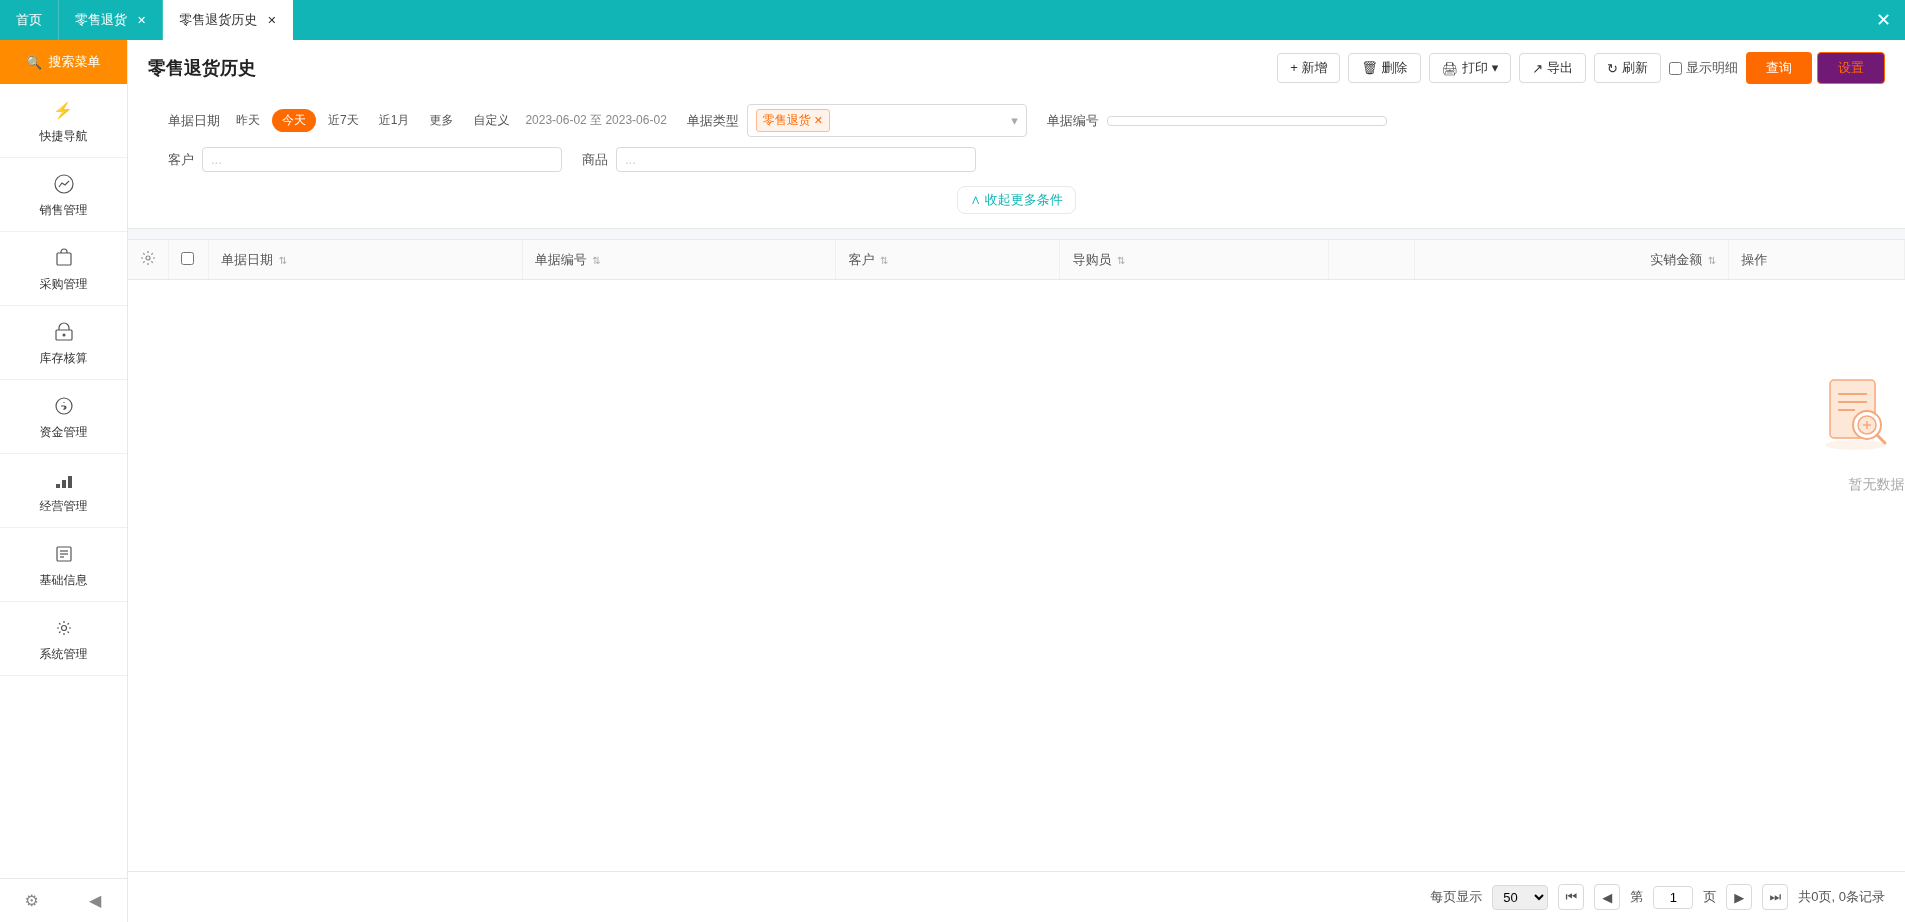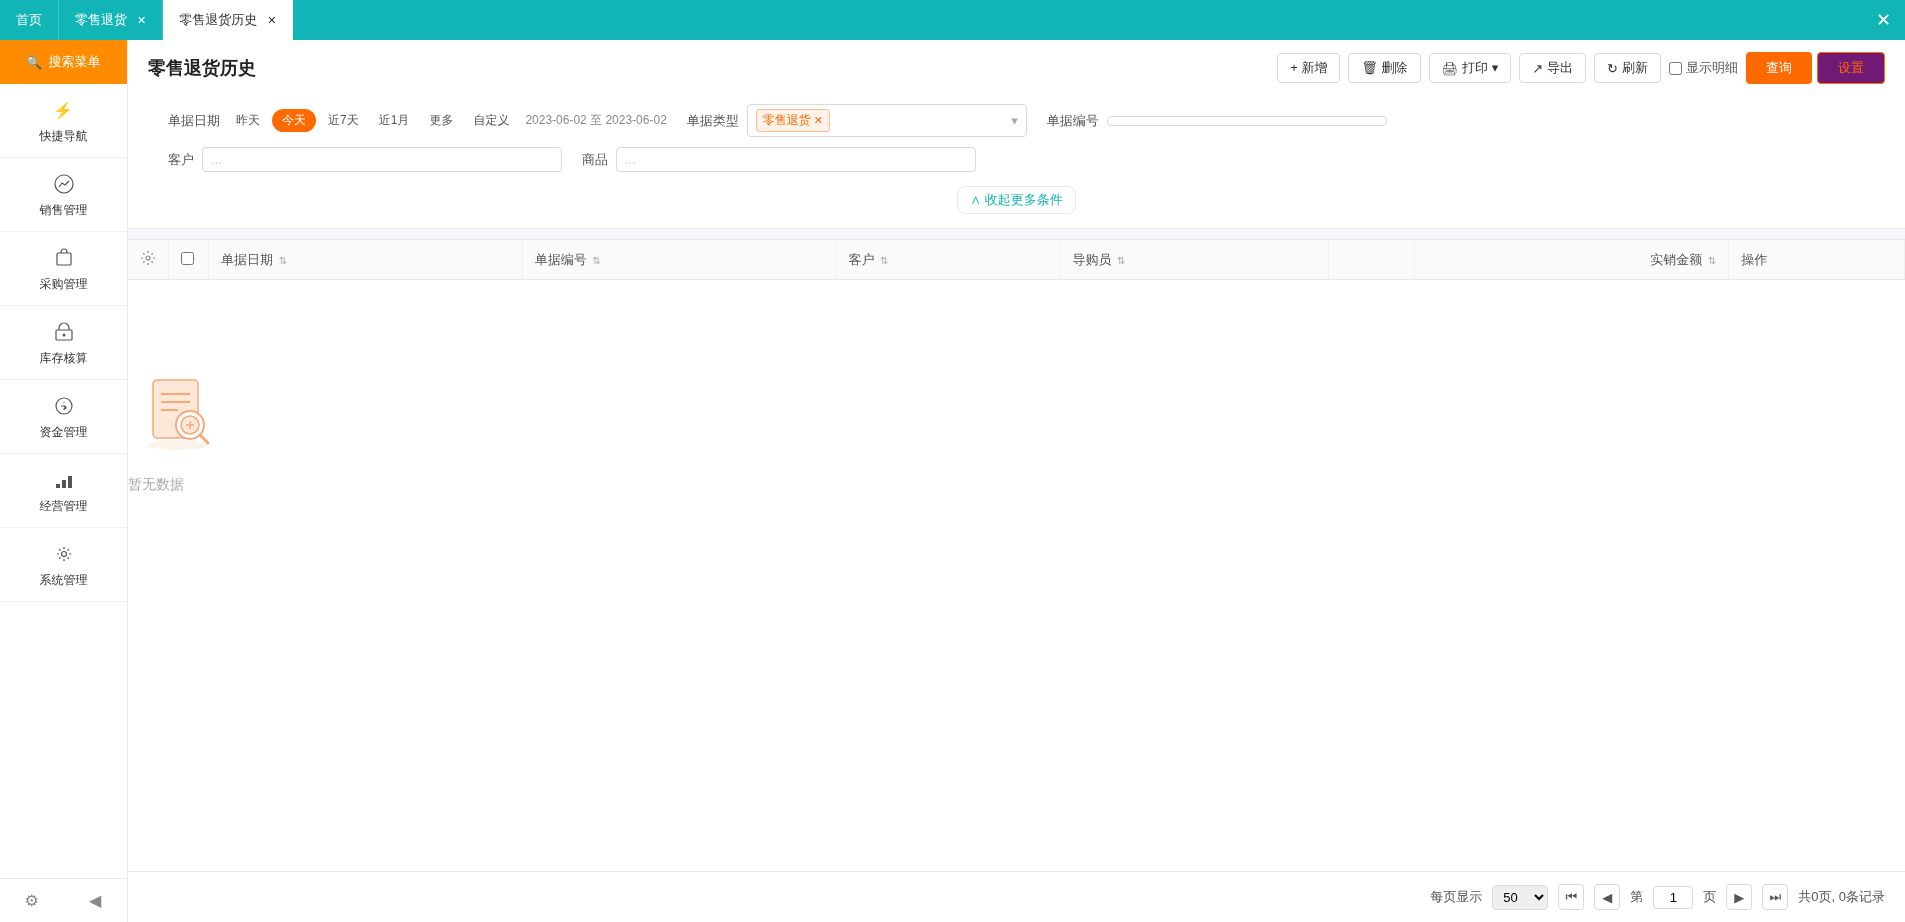--- a/index.html
+++ b/index.html
@@ -287,21 +287,21 @@
       border-bottom: 1px solid #f5f5f5;
       color: #333;
     }
     .th-setting { width: 40px; text-align: center; }
     .th-checkbox { width: 40px; text-align: center; }
 
     
     .empty-state {
       display: flex;
       flex-direction: column;
-      align-items: flex-start;
+      align-items: flex-end;
       justify-content: center;
       padding: 80px 0;
     }
     .empty-icon {
       width: 100px;
       height: 100px;
       margin-bottom: 16px;
     }
     .empty-text {
       font-size: 14px;
@@ -419,20 +419,31 @@
     </div>
     <div class="sidebar-item">
       <div class="icon-circle">
         <svg width="20" height="20" viewBox="0 0 20 20" fill="none">
             <rect x="2" y="14" width="4" height="4" fill="#555"></rect>
             <rect x="8" y="10" width="4" height="8" fill="#555"></rect>
             <rect x="14" y="6" width="4" height="12" fill="#555"></rect>
           </svg>
       </div>
       <span>经营管理</span>
+    </div>
+    <div class="sidebar-item">
+      <div class="icon-circle">
+        <svg width="20" height="20" viewBox="0 0 20 20" fill="none">
+            <rect x="3" y="3" width="14" height="14" rx="1" stroke="#555" stroke-width="1.2"></rect>
+            <line x1="6" y1="7" x2="14" y2="7" stroke="#555" stroke-width="1.2"></line>
+            <line x1="6" y1="10" x2="14" y2="10" stroke="#555" stroke-width="1.2"></line>
+            <line x1="6" y1="13" x2="10" y2="13" stroke="#555" stroke-width="1.2"></line>
+          </svg>
+      </div>
+      <span>基础信息</span>
     </div>
     <div class="sidebar-item">
       <div class="icon-circle">
         <svg width="20" height="20" viewBox="0 0 20 20" fill="none">
             <circle cx="10" cy="10" r="2.5" stroke="#555" stroke-width="1.2"></circle>
             <path d="M10 3v2M10 15v2M3 10h2M15 10h2M5.05 5.05l1.41 1.41M13.54 13.54l1.41 1.41M5.05 14.95l1.41-1.41M13.54 6.46l1.41-1.41" stroke="#555" stroke-width="1.2"></path>
           </svg>
       </div>
       <span>系统管理</span>
     </div>

